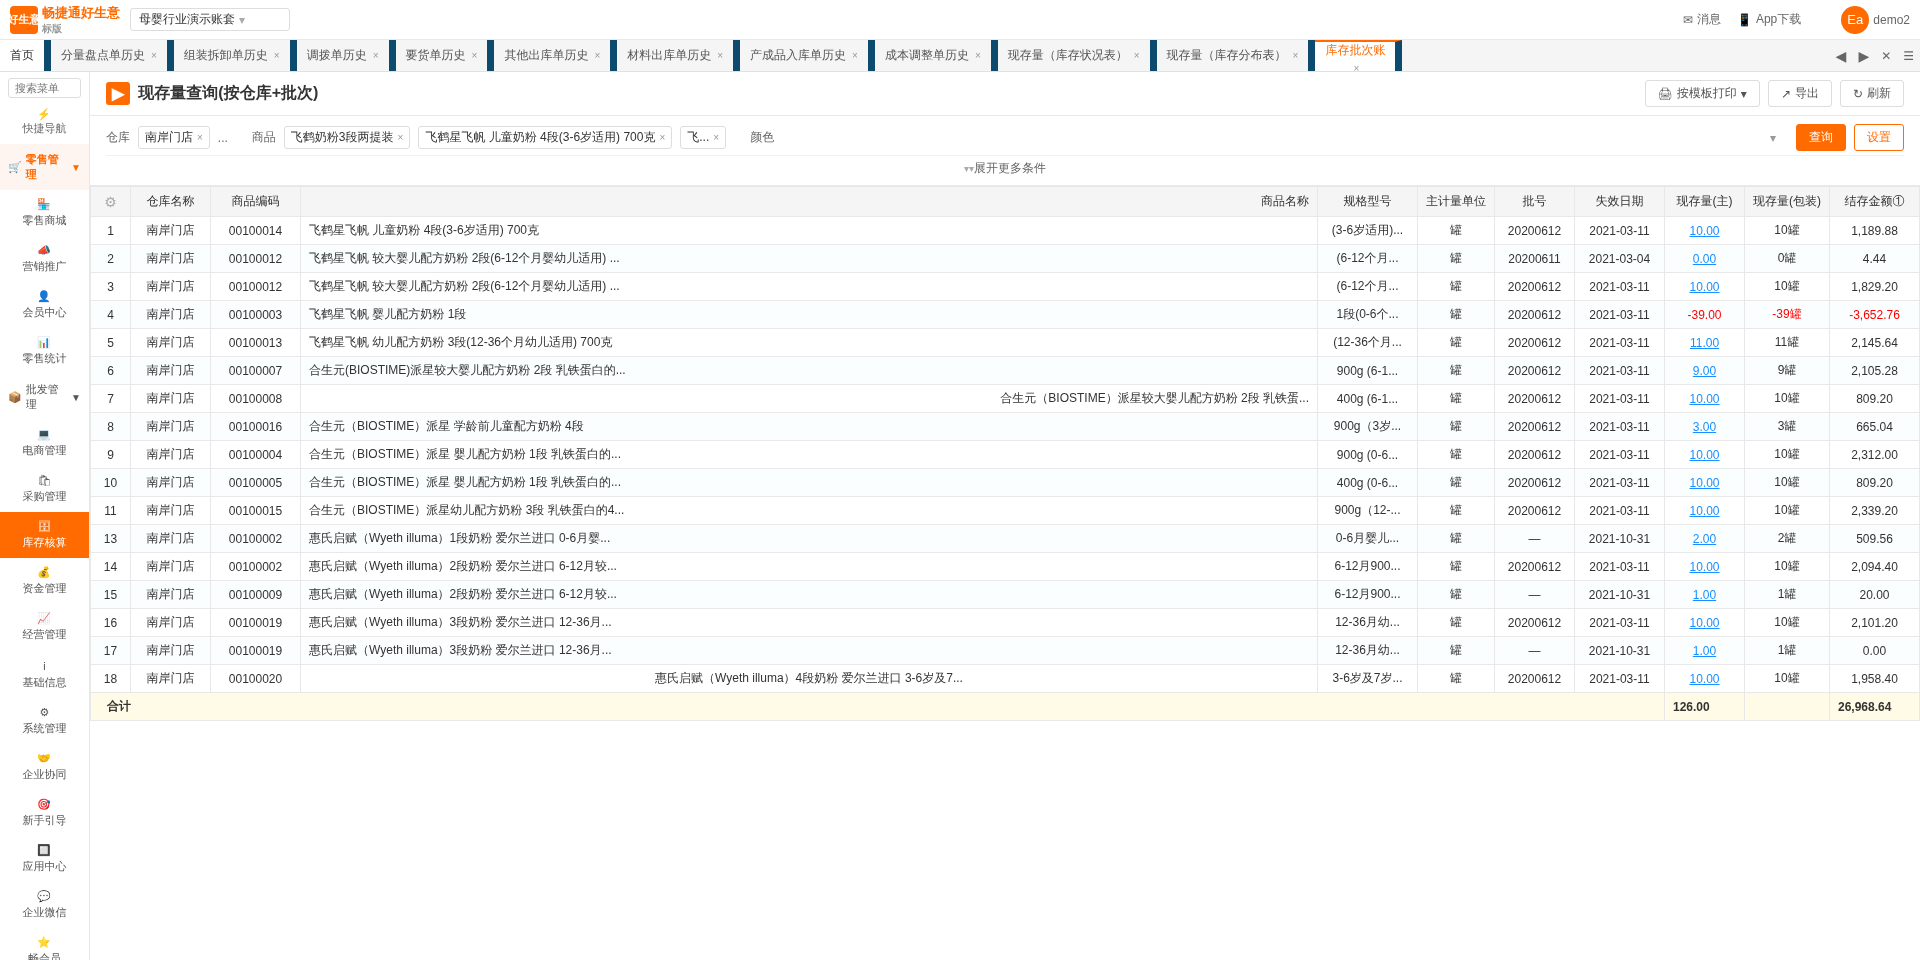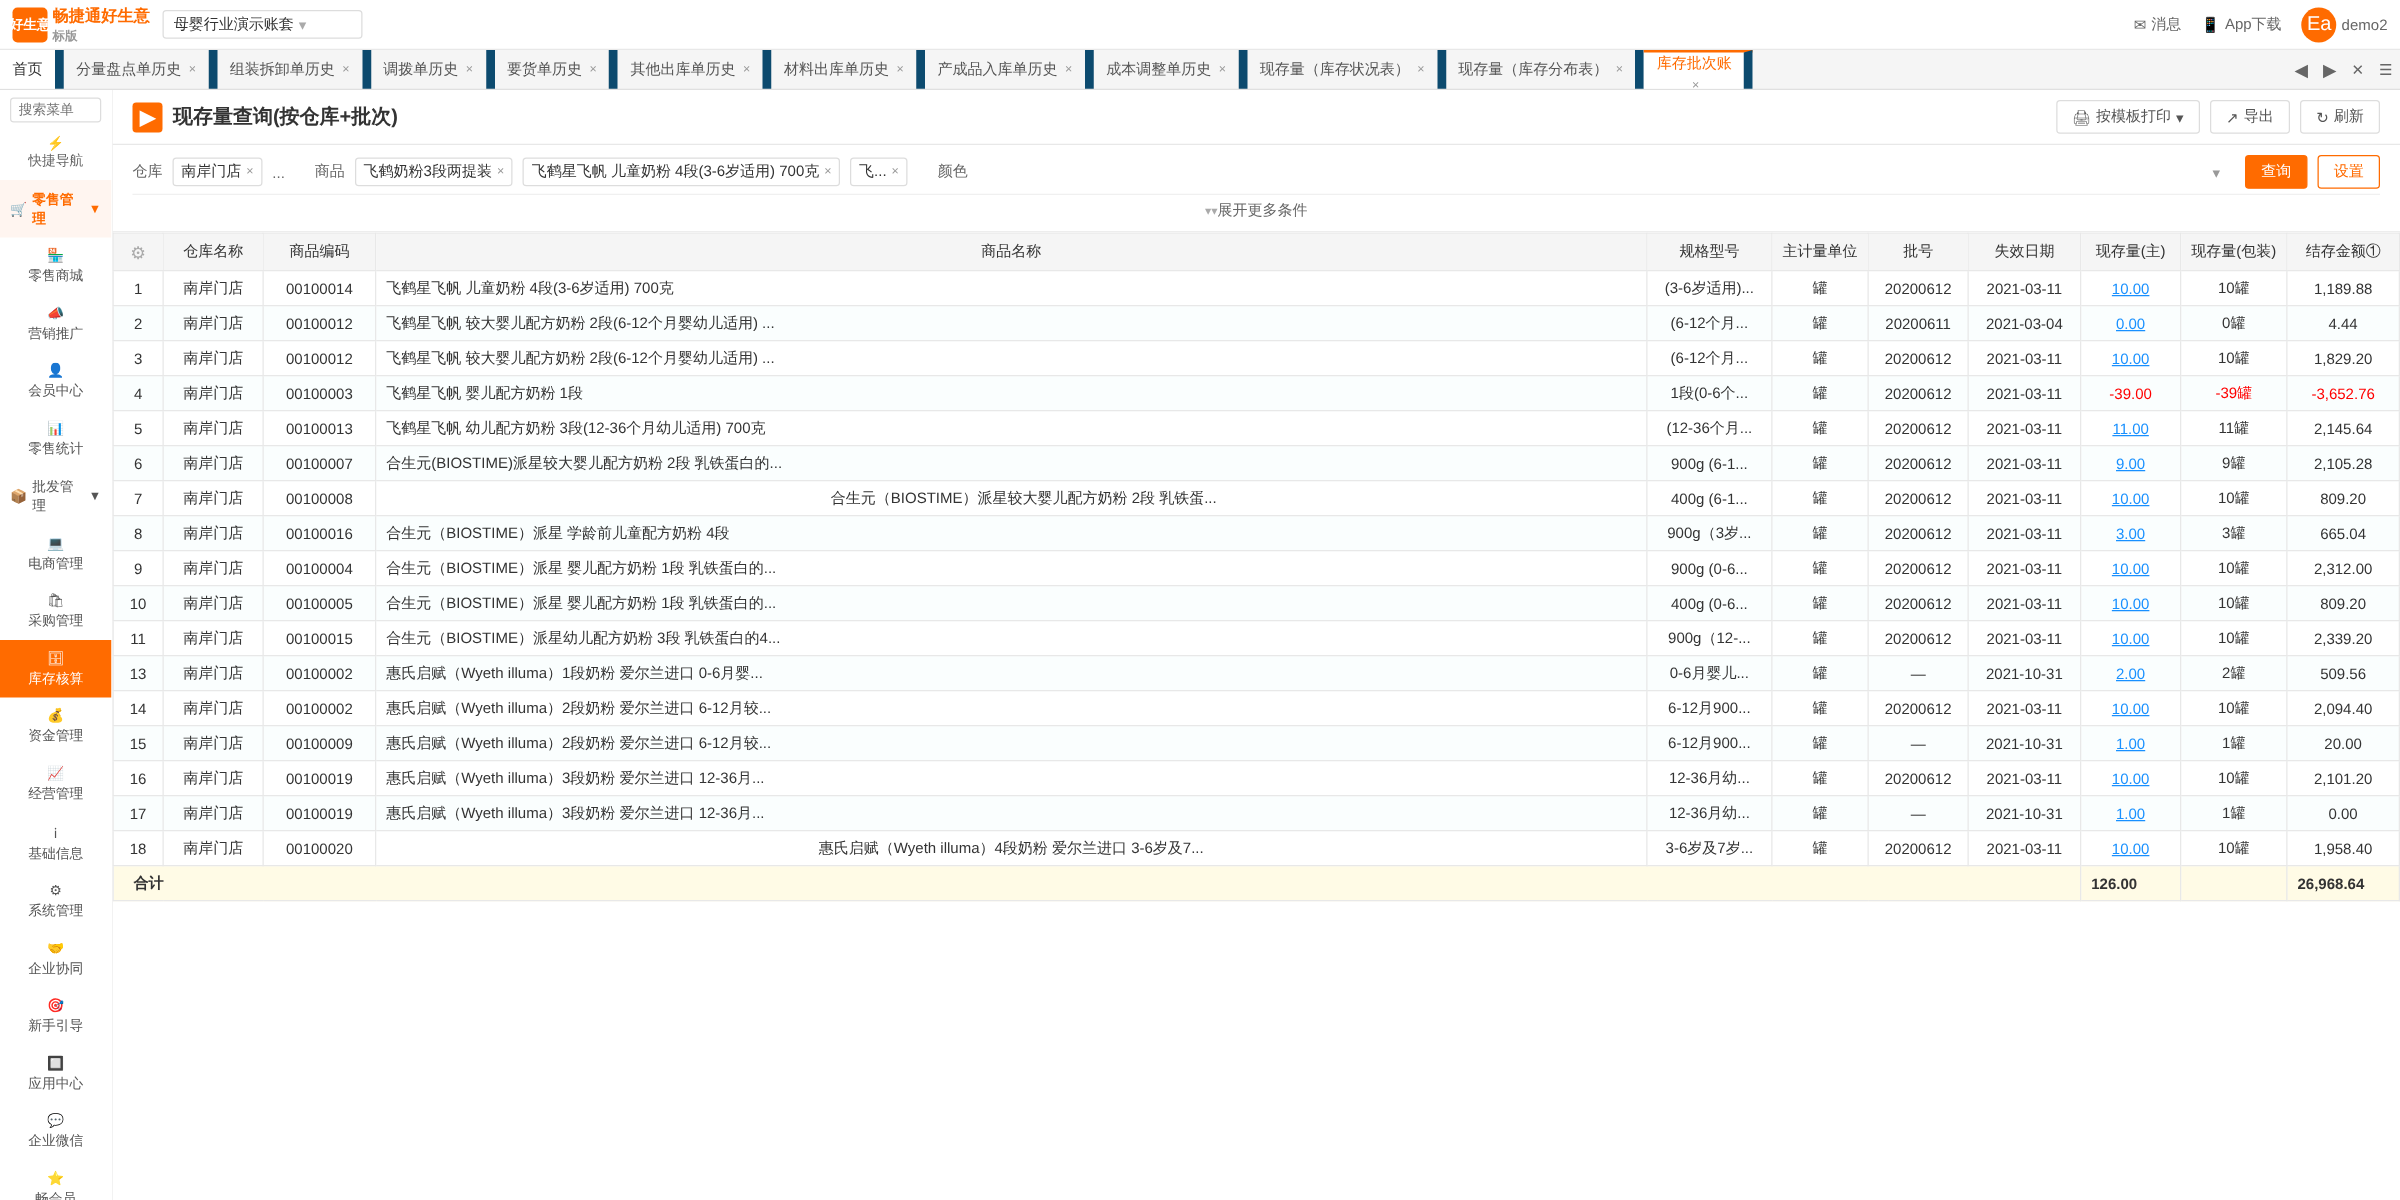--- a/index.html
+++ b/index.html
@@ -5,21 +5,21 @@
     * { box-sizing: border-box; margin: 0; padding: 0; }
     body { font-family: 'Microsoft YaHei', sans-serif; font-size: 12px; background: #f5f5f5; color: #333; overflow: hidden; }
 
     
     .top-bar { display: flex; align-items: center; background: #fff; height: 40px; border-bottom: 1px solid #e8e8e8; padding: 0 10px; gap: 10px; }
     .logo { display: flex; align-items: center; gap: 4px; color: #ff6b00; font-weight: bold; font-size: 13px; white-space: nowrap; }
     .logo-icon { width: 28px; height: 28px; background: #ff6b00; border-radius: 4px; display: flex; align-items: center; justify-content: center; color: white; font-size: 11px; }
     .warehouse-selector { display: flex; align-items: center; border: 1px solid #ddd; border-radius: 3px; padding: 2px 8px; font-size: 12px; cursor: pointer; gap: 4px; min-width: 160px; }
     .top-right { margin-left: auto; display: flex; align-items: center; gap: 16px; }
     .top-right-item { display: flex; align-items: center; gap: 4px; font-size: 12px; color: #666; cursor: pointer; }
-    .user-avatar { width: 28px; height: 28px; border-radius: 50%; background: #ff6b00; color: white; display: flex; align-items: center; justify-content: center; font-size: 16px; }
+    .user-avatar { width: 28px; height: 28px; border-radius: 50%; background: #ff6b00; color: white; display: flex; align-items: center; justify-content: center; font-size: 13px; margin-left: 24px; }
 
     
     .tab-bar { display: flex; align-items: center; background: #f5f5f5; border-bottom: 1px solid #e0e0e0; height: 32px; overflow: hidden; }
     .tab { display: flex; align-items: center; padding: 0 10px; height: 32px; font-size: 12px; cursor: pointer; border-right: 7px solid #0c4a6e; white-space: nowrap; gap: 4px; color: #555; }
     .tab.home { background: #fff; color: #333; }
     .tab.active { background: #fff; color: #ff6b00; border-top: 2px solid #ff6b00; flex-direction: column; }
     .tab .close-btn { color: #999; font-size: 10px; margin-left: 2px; }
     .tab-arrows { display: flex; align-items: center; margin-left: auto; }
     .tab-arrow { padding: 0 6px; cursor: pointer; color: #666; font-size: 14px; }
     .tab-close-all { padding: 0 6px; cursor: pointer; color: #666; }
@@ -61,21 +61,21 @@
     table { width: 100%; border-collapse: collapse; font-size: 12px; }
     thead th { background: #f5f5f5; border: 1px solid #e8e8e8; padding: 6px 8px; text-align: center; white-space: nowrap; position: sticky; top: 0; z-index: 2; color: #333; font-weight: normal; }
     tbody td { border: 1px solid #e8e8e8; padding: 5px 8px; text-align: center; white-space: nowrap; color: #333; }
     tbody tr:nth-child(even) { background: #fafefe; }
     .text-red { color: #f00; }
     .text-link { color: #1890ff; text-decoration: underline; cursor: pointer; }
     .tfoot-row td { background: #fffbe6; font-weight: bold; border: 1px solid #e8e8e8; padding: 5px 8px; }
     .col-num { width: 40px; }
     .col-warehouse { width: 80px; }
     .col-code { width: 90px; }
-    .col-name { min-width: 220px; text-align: center; font-family: Liberation Mono, monospace; }
+    .col-name { min-width: 220px; text-align: right; font-family: Liberation Mono, monospace; }
     .col-spec { width: 100px; }
     .col-unit { width: 70px; }
     .col-batch { width: 80px; }
     .col-expire { width: 90px; }
     .col-qty { width: 80px; }
     .col-pkg { width: 80px; }
     .col-amount { width: 90px; }
     .settings-icon { color: #aaa; cursor: pointer; font-size: 14px; }
   </style>
 </head>
@@ -412,21 +412,21 @@
     <td>20200612</td>
     <td>2021-03-11</td>
     <td class="text-link">9.00</td>
     <td class="">9罐</td>
     <td class="">2,105.28</td>
   </tr>
             <tr>
     <td>7</td>
     <td>南岸门店</td>
     <td>00100008</td>
-    <td style="text-align:center;padding-left:28px;">合生元（BIOSTIME）派星较大婴儿配方奶粉 2段 乳铁蛋...</td>
+    <td style="text-align:right;padding-left:28px;">合生元（BIOSTIME）派星较大婴儿配方奶粉 2段 乳铁蛋...</td>
     <td>400g (6-1...</td>
     <td>罐</td>
     <td>20200612</td>
     <td>2021-03-11</td>
     <td class="text-link">10.00</td>
     <td class="">10罐</td>
     <td class="">809.20</td>
   </tr>
             <tr>
     <td>8</td>

